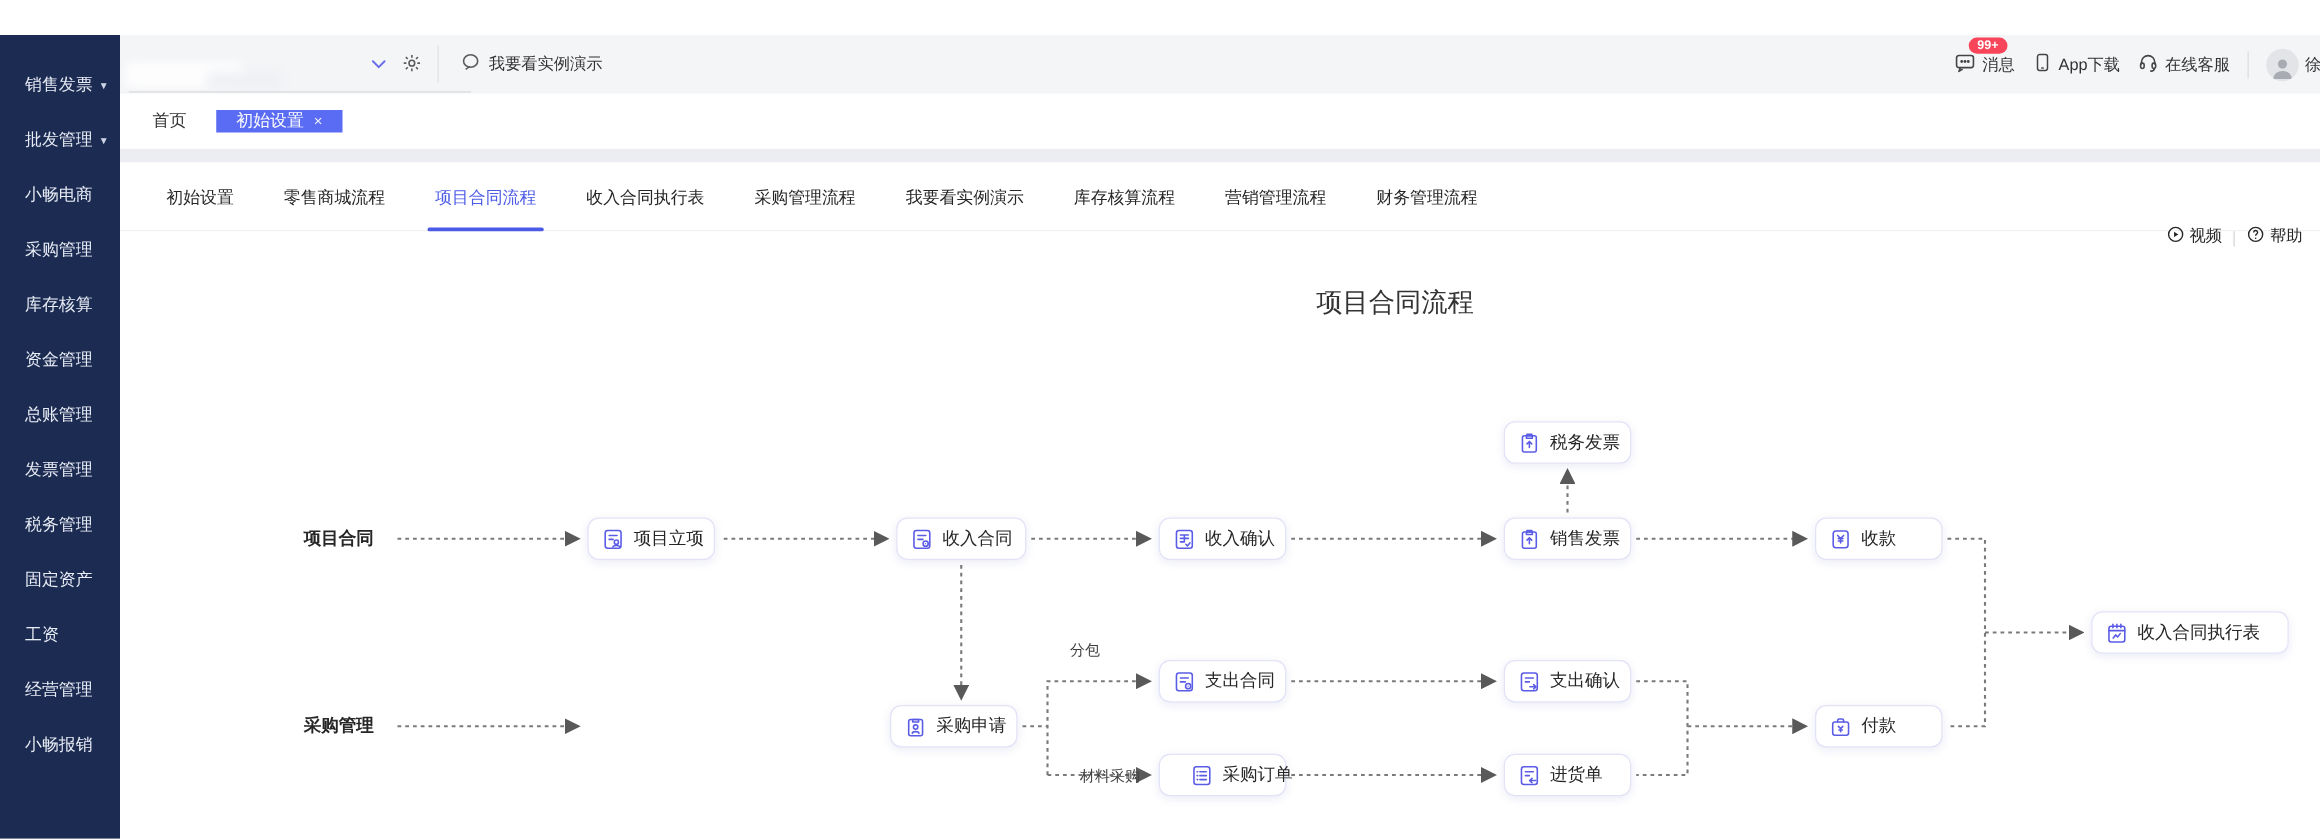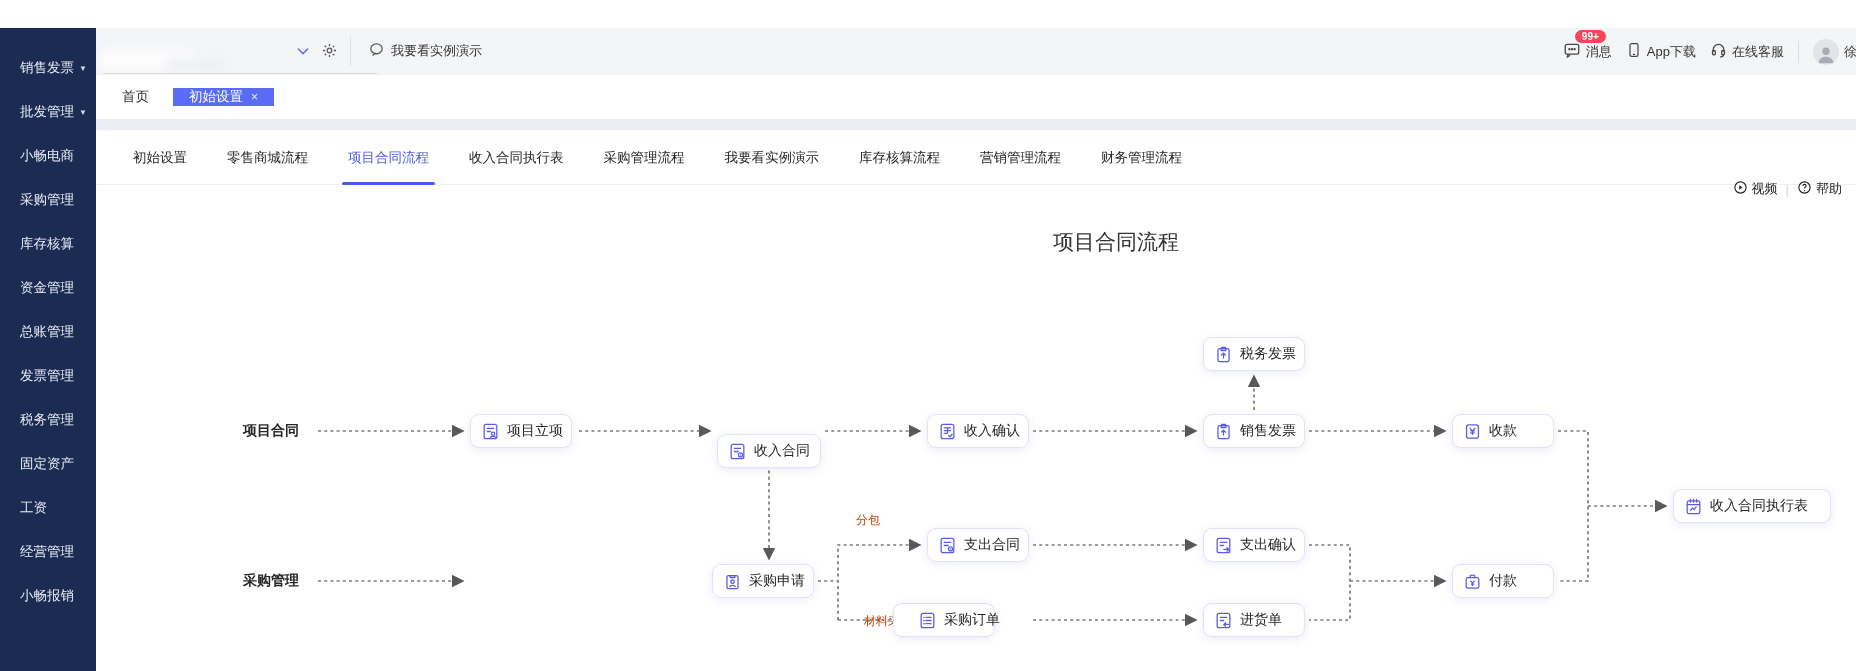--- a/index.html
+++ b/index.html
@@ -52,21 +52,21 @@
   .ft.active { color:#4c5be5; }
   .ft.active::after { content:""; position:absolute; left:-6px; right:-6px; bottom:0; height:3px; background:#4c5be5; border-radius:2px; }
   .ft-right { position:absolute; right:14px; top:0; height:46px; display:flex; align-items:center; gap:8px; font-size:13px; color:#262626;margin-top:36px; }
   .ft-right .sep { color:#d8d8dc; }
   .ft-mini { display:flex; align-items:center; gap:4px; cursor:pointer; }
 
   
   .fc-title { position:absolute; left:820px; top:98px; width:400px; text-align:center; font-size:21px; color:#333; }
   .row-label { position:absolute; font-size:14px; color:#262626; font-weight:bold; white-space:nowrap; }
   .node { position:absolute; height:34px; min-width:102px; background:#fff; border:1px solid #e3e3f7; border-radius:9px; box-shadow:0 2px 8px rgba(84,92,180,0.12); display:flex; align-items:center; gap:7px; padding:0 12px 0 10px; font-size:14px; color:#262626; cursor:pointer; white-space:nowrap; z-index:2; }
-  .edge-label { position:absolute; font-size:12px; color:#c2410c; white-space:nowrap; z-index:1; }
+  .edge-label { position:absolute; font-size:12px; color:#404040; white-space:nowrap; z-index:1; }
   #edges { position:absolute; left:0; top:0; z-index:1; pointer-events:none; }
 </style>
 </head>
 <body>
 
 <div class="top-strip"></div>
 
 <aside class="sidebar">
   <nav class="side-nav" id="side-nav">
       <div class="side-item">
@@ -267,21 +267,21 @@
         <span style="color: rgb(91, 92, 230); display: flex;">
           <svg width="19" height="19" viewBox="0 0 24 24" fill="none" stroke="currentColor" stroke-width="1.6" stroke-linecap="round" stroke-linejoin="round">
             <rect x="4" y="3" width="16" height="18" rx="2.5"></rect>
             <path d="M8 8h8M8 12h4"></path>
             <circle cx="15.3" cy="14.8" r="2.1"></circle>
             <path d="M11.8 19.6c.5-1.9 6.5-1.9 7 0"></path>
           </svg>
         </span>
         <span>项目立项</span>
       </div>
-      <div class="node" style="left: 621px; top: 284px; width: 104px; margin-top: 20px;">
+      <div class="node" style="left: 621px; top: 284px; width: 104px;">
         <span style="color: rgb(91, 92, 230); display: flex;">
           <svg width="19" height="19" viewBox="0 0 24 24" fill="none" stroke="currentColor" stroke-width="1.6" stroke-linecap="round" stroke-linejoin="round">
             <rect x="4" y="3" width="16" height="18" rx="2.5"></rect>
             <path d="M8 8h8M8 12h5"></path>
             <circle cx="15.8" cy="16.3" r="2.6"></circle>
             <circle cx="15.8" cy="16.3" r="0.7" fill="currentColor" stroke="none"></circle>
           </svg>
         </span>
         <span>收入合同</span>
       </div>
@@ -362,21 +362,21 @@
       <div class="node" style="left: 1107px; top: 398px; width: 102px;">
         <span style="color: rgb(91, 92, 230); display: flex;">
           <svg width="19" height="19" viewBox="0 0 24 24" fill="none" stroke="currentColor" stroke-width="1.6" stroke-linecap="round" stroke-linejoin="round">
             <rect x="4" y="3" width="16" height="18" rx="2.5"></rect>
             <path d="M8 8h8M8 12h4"></path>
             <path d="M12.5 17h6M16.3 14.8L18.7 17l-2.4 2.2"></path>
           </svg>
         </span>
         <span>支出确认</span>
       </div>
-      <div class="node" style="left: 797px; top: 473px; width: 102px; padding-left: 24px;">
+      <div class="node" style="left: 831px; top: 473px; width: 102px; padding-left: 24px;">
         <span style="color: rgb(91, 92, 230); display: flex;">
           <svg width="19" height="19" viewBox="0 0 24 24" fill="none" stroke="currentColor" stroke-width="1.6" stroke-linecap="round" stroke-linejoin="round">
             <rect x="4" y="3" width="16" height="18" rx="2.5"></rect>
             <path d="M10 8h6.5M10 12h6.5M10 16h6.5"></path>
             <path d="M7.2 8h.6M7.2 12h.6M7.2 16h.6"></path>
           </svg>
         </span>
         <span>采购订单</span>
       </div>
       <div class="node" style="left: 1107px; top: 473px; width: 102px;">

